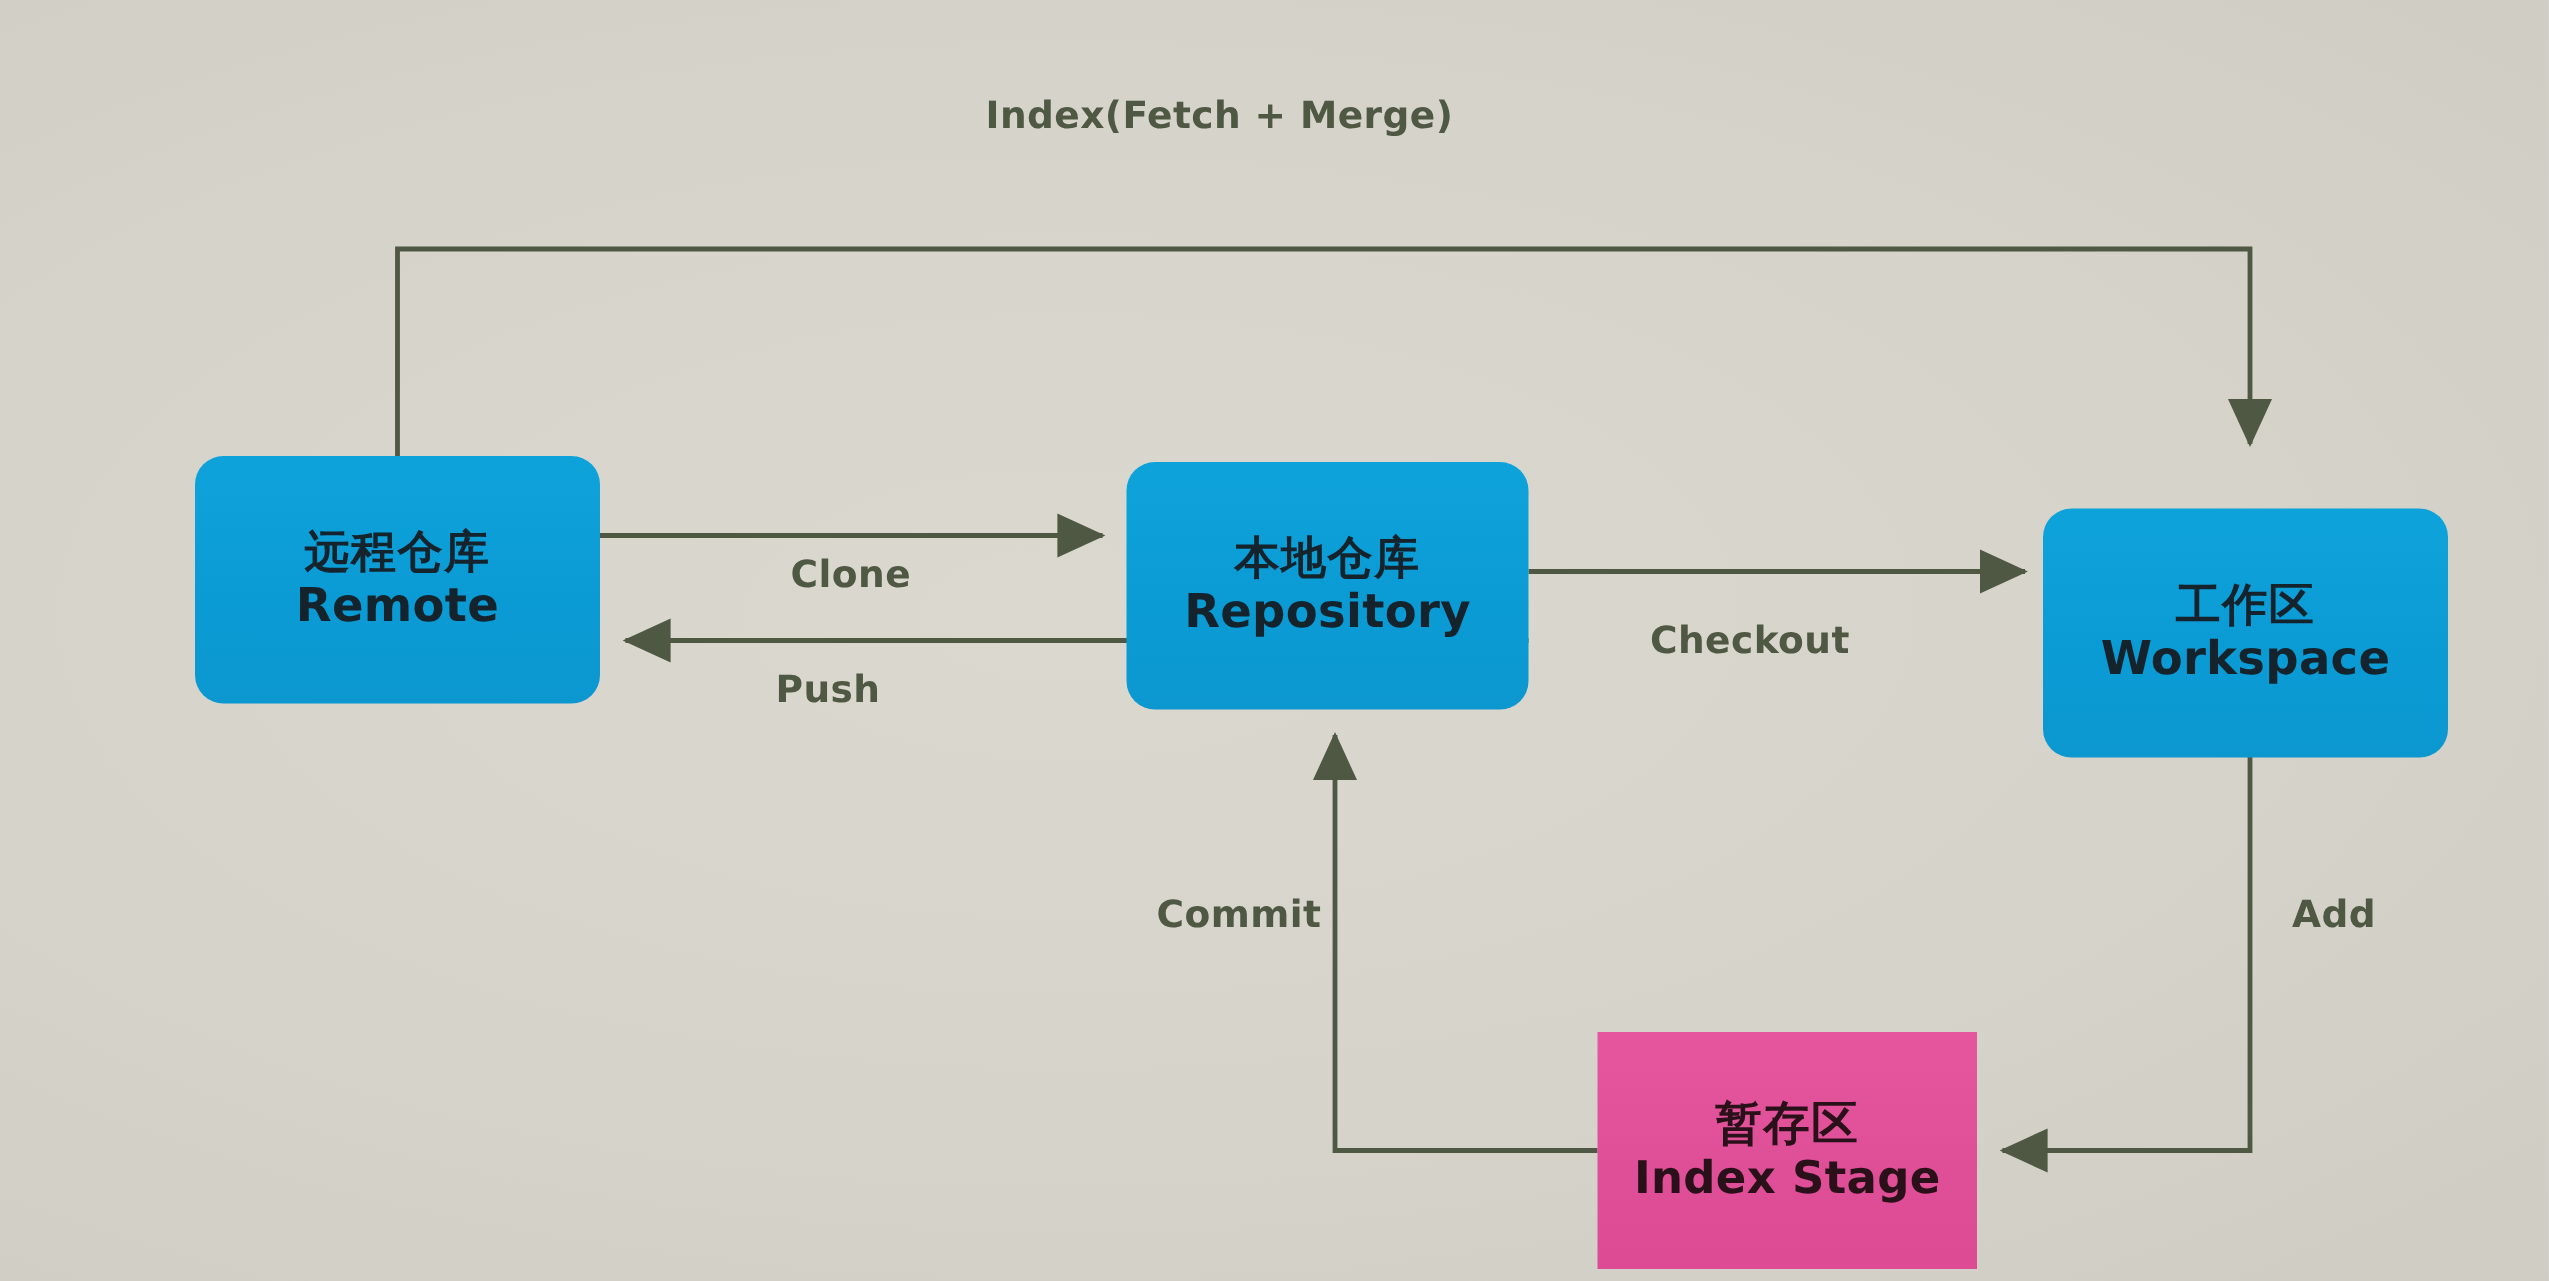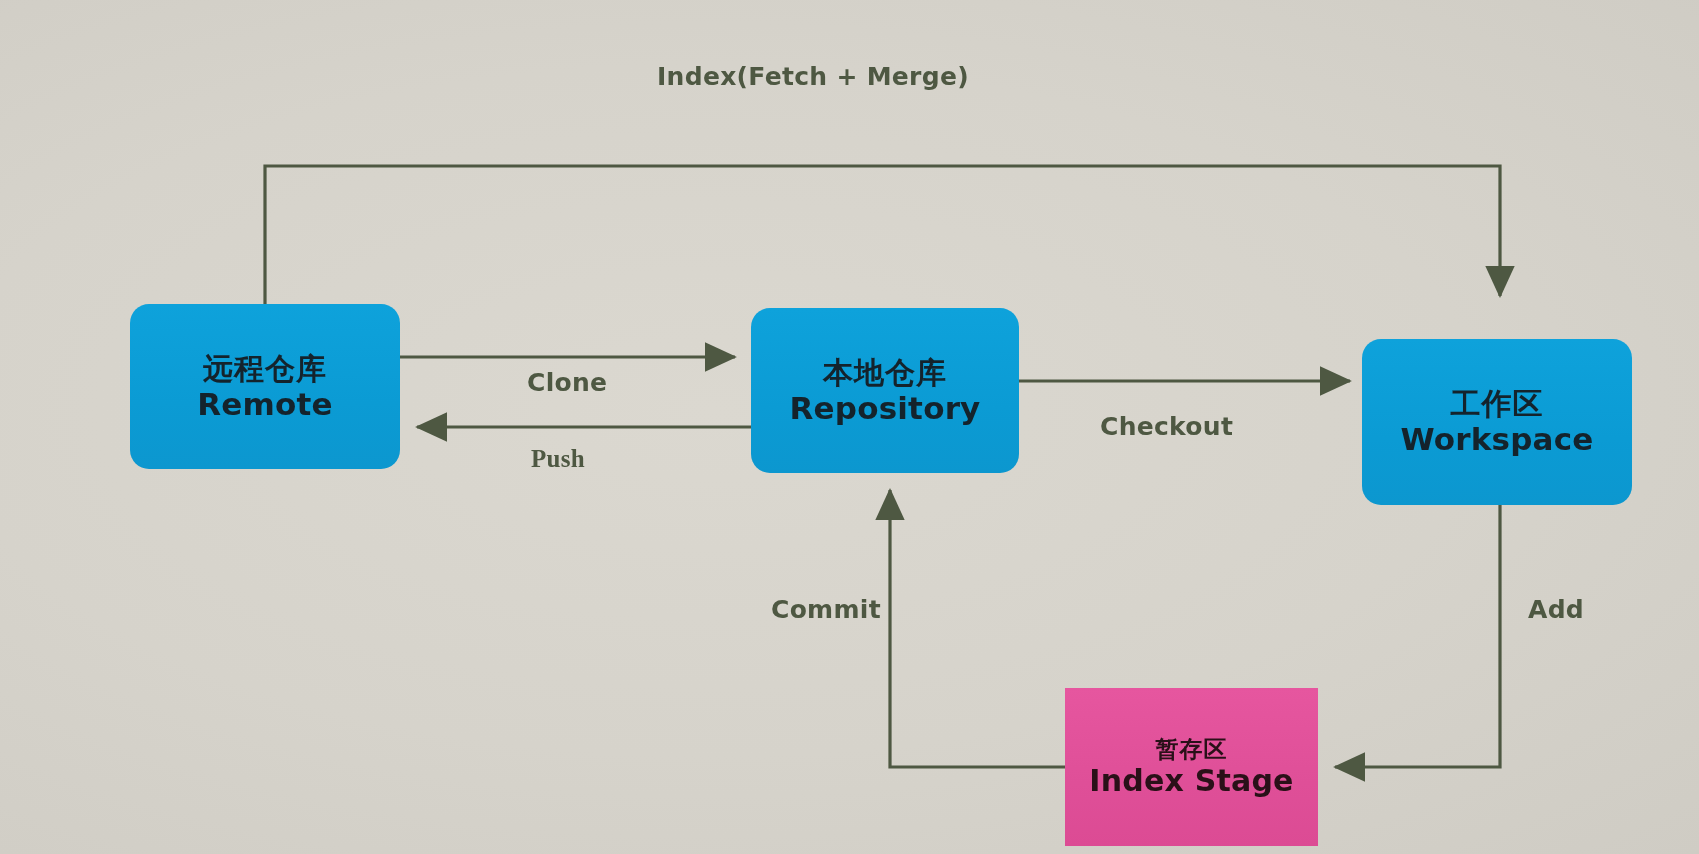--- a/index.html
+++ b/index.html
@@ -46,39 +46,39 @@
   .node .cn {
     font-size: 30px;
     font-weight: 700;
     letter-spacing: 1px;
   }
   .node .en {
     font-size: 31px;
     font-weight: 700;
     letter-spacing: 0.2px;
   }
-  .node.pink .cn { font-size: 23px; }
+  .node.pink .cn { font-size: 31px; }
   .node.pink .en { font-size: 30px; }
 
   #node-remote    { left: 130px;  top: 304px; width: 270px; height: 165px; }
   #node-repo      { left: 751px;  top: 308px; width: 268px; height: 165px; align-items: center; }
   #node-workspace { left: 1362px; top: 307px; width: 270px; height: 166px; margin-top: 32px; }
   #node-index     { left: 1065px; top: 688px; width: 253px; height: 158px; }
 
   .edge-label {
     position: absolute;
     font-size: 25px;
     font-weight: 700;
     color: #4e5842;
     white-space: nowrap;
     letter-spacing: 0.3px;
   }
   #label-pull     { left: 657px;  top: 62px; }
   #label-clone    { left: 527px;  top: 325px; margin-top: 43px; }
-  #label-push     { left: 531px;  top: 445px; font-family: Liberation Serif, serif; }
+  #label-push     { left: 517px;  top: 445px; }
   #label-checkout { left: 1100px; top: 412px; }
   #label-commit   { left: 771px;  top: 595px; }
   #label-add      { left: 1528px; top: 595px; text-align: right; }
 </style>
 </head>
 <body>
 
 <div id="canvas">
 
   <svg class="edge-svg" viewBox="0 0 1699 854" xmlns="http://www.w3.org/2000/svg">

